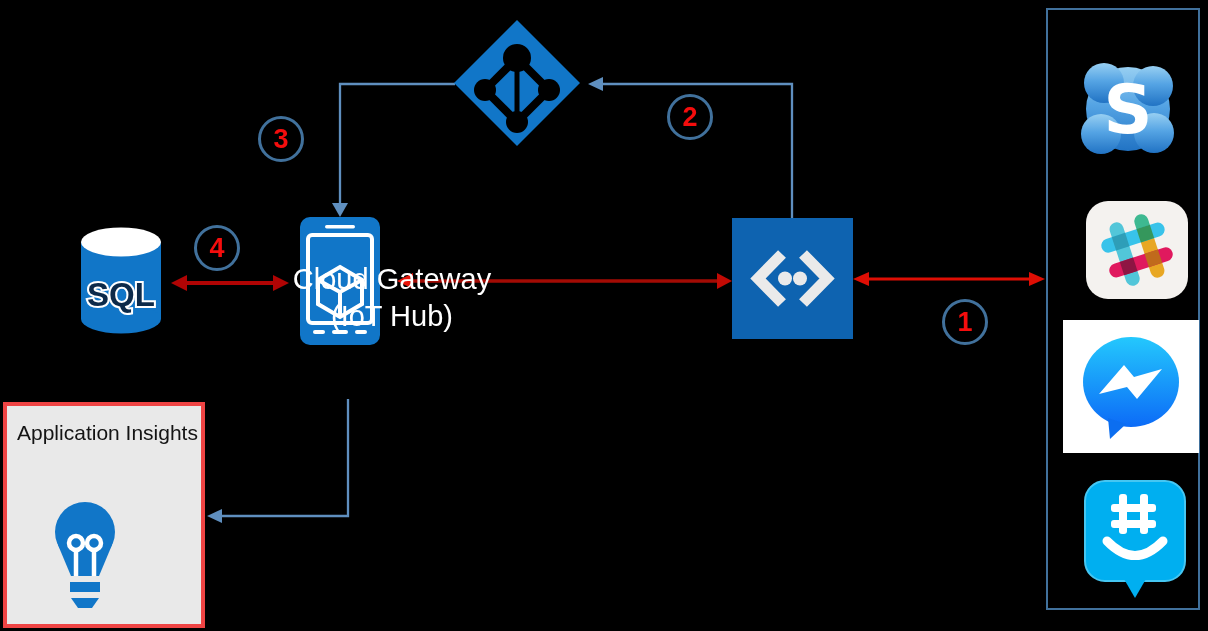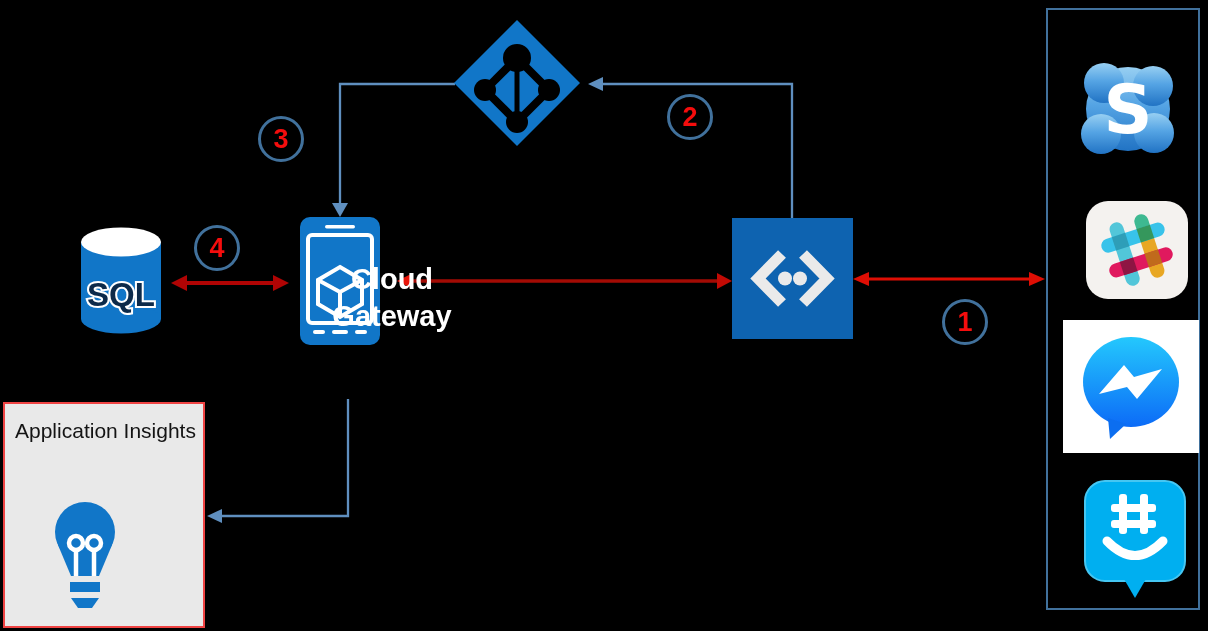--- a/index.html
+++ b/index.html
@@ -12,29 +12,29 @@
   .icon{z-index:6;}
   .label{z-index:8;}
   .badge{
     z-index:8;width:46px;height:46px;box-sizing:border-box;
     border:3px solid #41719c;border-radius:50%;
     display:flex;align-items:center;justify-content:center;
     color:#f50d0d;font-size:27px;font-weight:bold;background:transparent;
   }
   #gateway-label{
     left:292px;top:261px;width:200px;text-align:center;
-    color:#ffffff;font-size:29px;line-height:37px;font-weight:700;
+    color:#ffffff;font-size:29px;line-height:37px;font-weight:400;
   }
   #channels-panel{
     left:1046px;top:8px;width:154px;height:602px;box-sizing:border-box;
     border:2px solid #41719c;background:transparent;z-index:3;
   }
   #insights-box{
     left:3px;top:402px;width:202px;height:226px;box-sizing:border-box;
-    background:#e9e9e9;border:2px solid #ef4444;z-index:5;
+    background:#e9e9e9;border:4px solid #ef4444;z-index:5;
   }
   #insights-text{
     margin:12px 0 0 10px;color:#141414;font-size:21px;line-height:30px;
   }
   #messenger-tile{
     left:1063px;top:320px;width:136px;height:133px;background:#ffffff;z-index:6;
   }
 </style>
 </head>
 <body>
@@ -123,20 +123,21 @@
     </g>
     <g fill="#ffffff">
       <rect x="14" y="114" width="12" height="4" rx="2"></rect>
       <rect x="33" y="114" width="16" height="4" rx="2"></rect>
       <rect x="56" y="114" width="12" height="4" rx="2"></rect>
     </g>
   </svg>
 
   <div id="gateway-label" class="abs label">
     <div>Cloud Gateway</div>
+    <div>(IoT Hub)</div>
   </div>
 
   <svg class="abs icon" style="left:732px;top:218px;" width="121" height="121">
     <rect x="0" y="0" width="121" height="121" fill="#0e63b0"></rect>
     <g stroke="#eaeaea" stroke-width="11" fill="none">
       <polyline points="50,36 26,60.5 50,85"></polyline>
       <polyline points="71,36 95,60.5 71,85"></polyline>
     </g>
     <circle cx="53" cy="60.5" r="7" fill="#eaeaea"></circle>
     <circle cx="68" cy="60.5" r="7" fill="#eaeaea"></circle>

